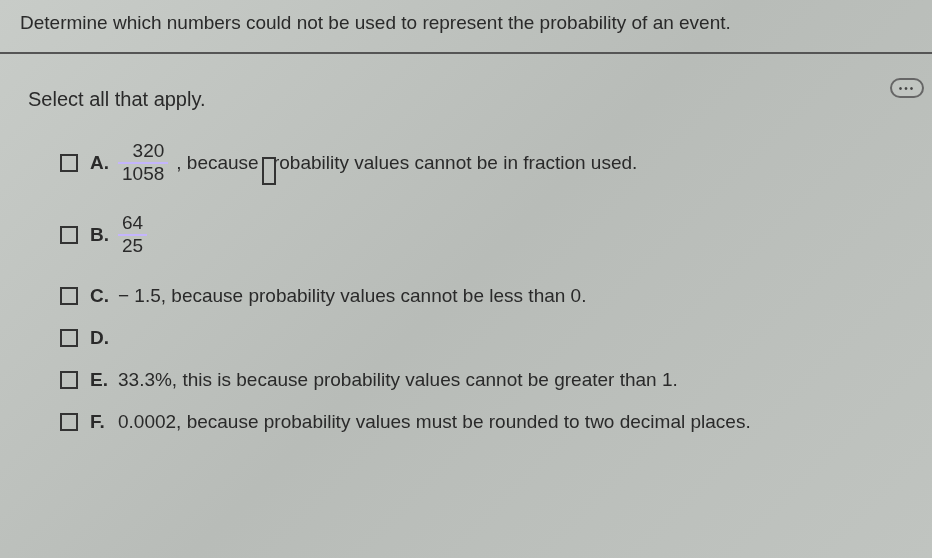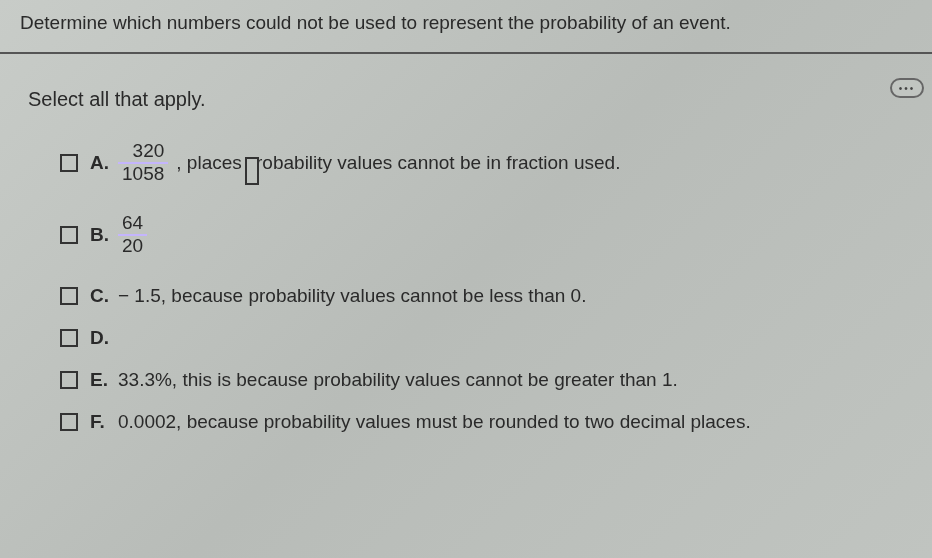--- a/index.html
+++ b/index.html
@@ -149,32 +149,32 @@
 
   <div class="option-row fraction-row">
     <div class="checkbox"></div>
     <div class="option-label">A.</div>
     <div class="option-content">
       <span class="fraction">
         <span class="num">320</span>
         <span class="den">1058</span>
       </span>
       <span class="after-fraction">
-        <span>, places </span><span class="cursor-mark"></span><span style="margin-left:8px">robability values cannot be in fraction used.</span>
+        <span>, because </span><span class="cursor-mark"></span><span style="margin-left:8px">robability values cannot be in fraction used.</span>
       </span>
     </div>
   </div>
 
   <div class="option-row fraction-row">
     <div class="checkbox"></div>
     <div class="option-label">B.</div>
     <div class="option-content">
       <span class="fraction">
         <span class="num">64</span>
-        <span class="den">20</span>
+        <span class="den">25</span>
       </span>
     </div>
   </div>
 
   <div class="option-row">
     <div class="checkbox"></div>
     <div class="option-label">C.</div>
     <div class="option-content">− 1.5, because probability values cannot be less than 0.</div>
   </div>
 

